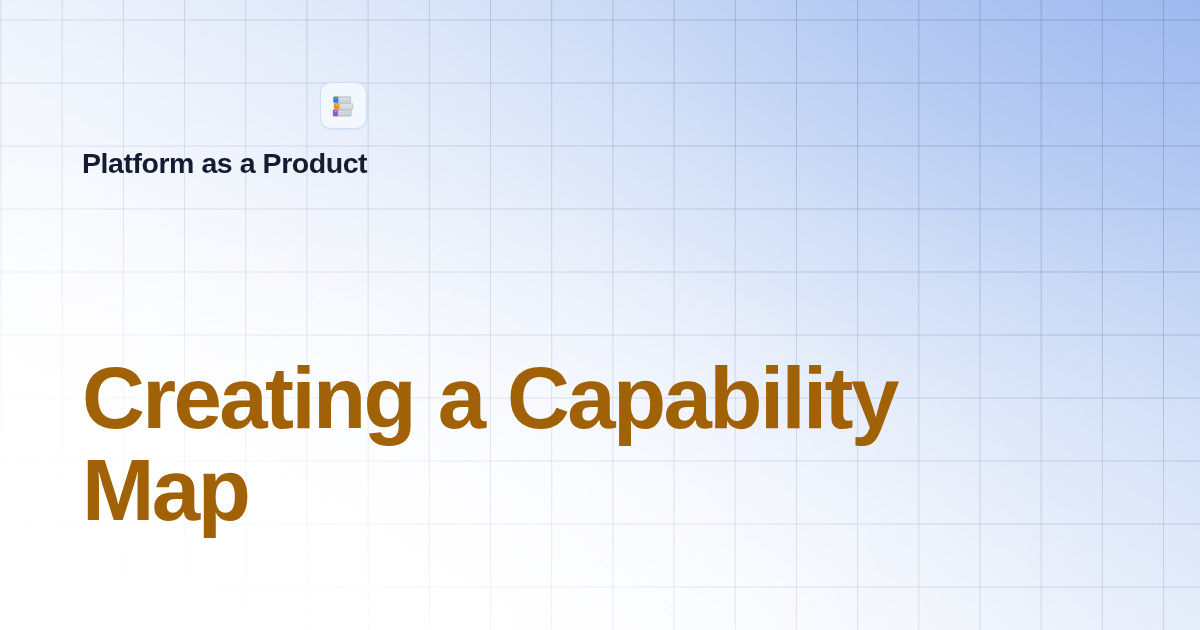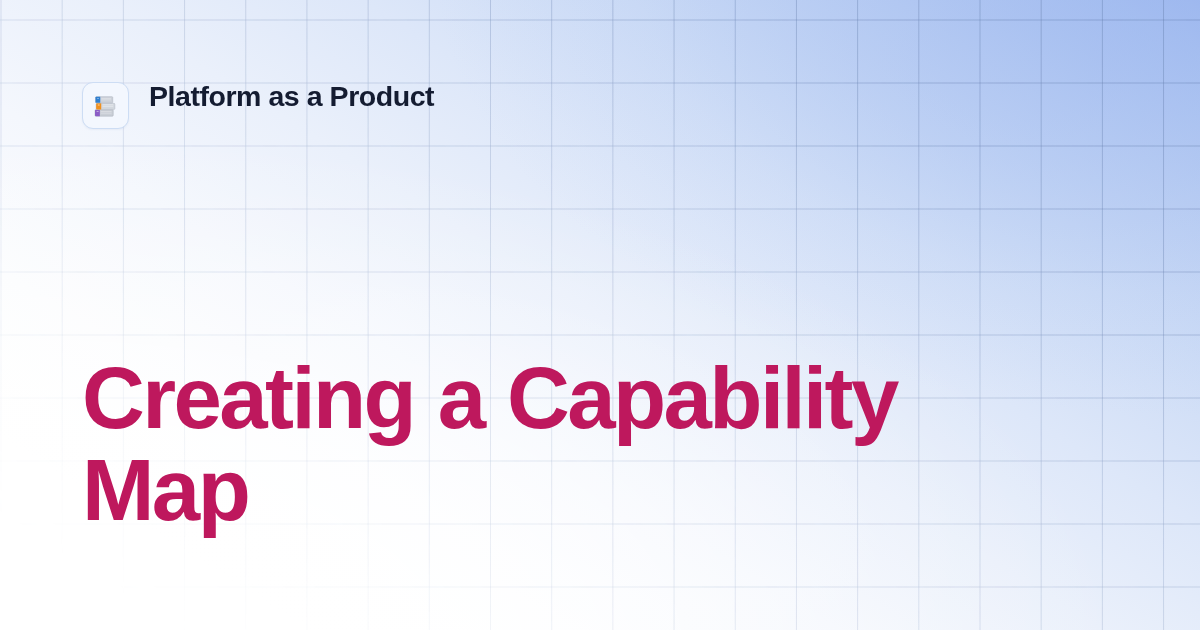--- a/index.html
+++ b/index.html
@@ -141,22 +141,23 @@
     inset: 0;
     z-index: 5;
   }
 
   
   .brand-row {
     position: absolute;
     left: 82px;
     top: 82px;
     display: flex;
-    align-items: flex-start;
+    align-items: flex-end;
     gap: 20px;
+    flex-direction: column;
   }
 
   .brand-tile {
     width: 47px;
     height: 47px;
     flex: 0 0 47px;
     border-radius: 11px;
     background: #f3f7fe;
     border: 1px solid #cdddf4;
     display: flex;
@@ -179,21 +180,21 @@
   
   .headline {
     position: absolute;
     left: 82px;
     top: 352px;
     width: 1000px;
     font-size: 87px;
     font-weight: 700;
     line-height: 1.055;
     letter-spacing: -2.6px;
-    color: #be185d;
+    color: #a16207;
     word-spacing: 2px;
   }
 </style>
 </head>
 <body>
 
 <div id="og-card">
 
   <div class="bg-base"></div>
   <div class="bg-glow"></div>

